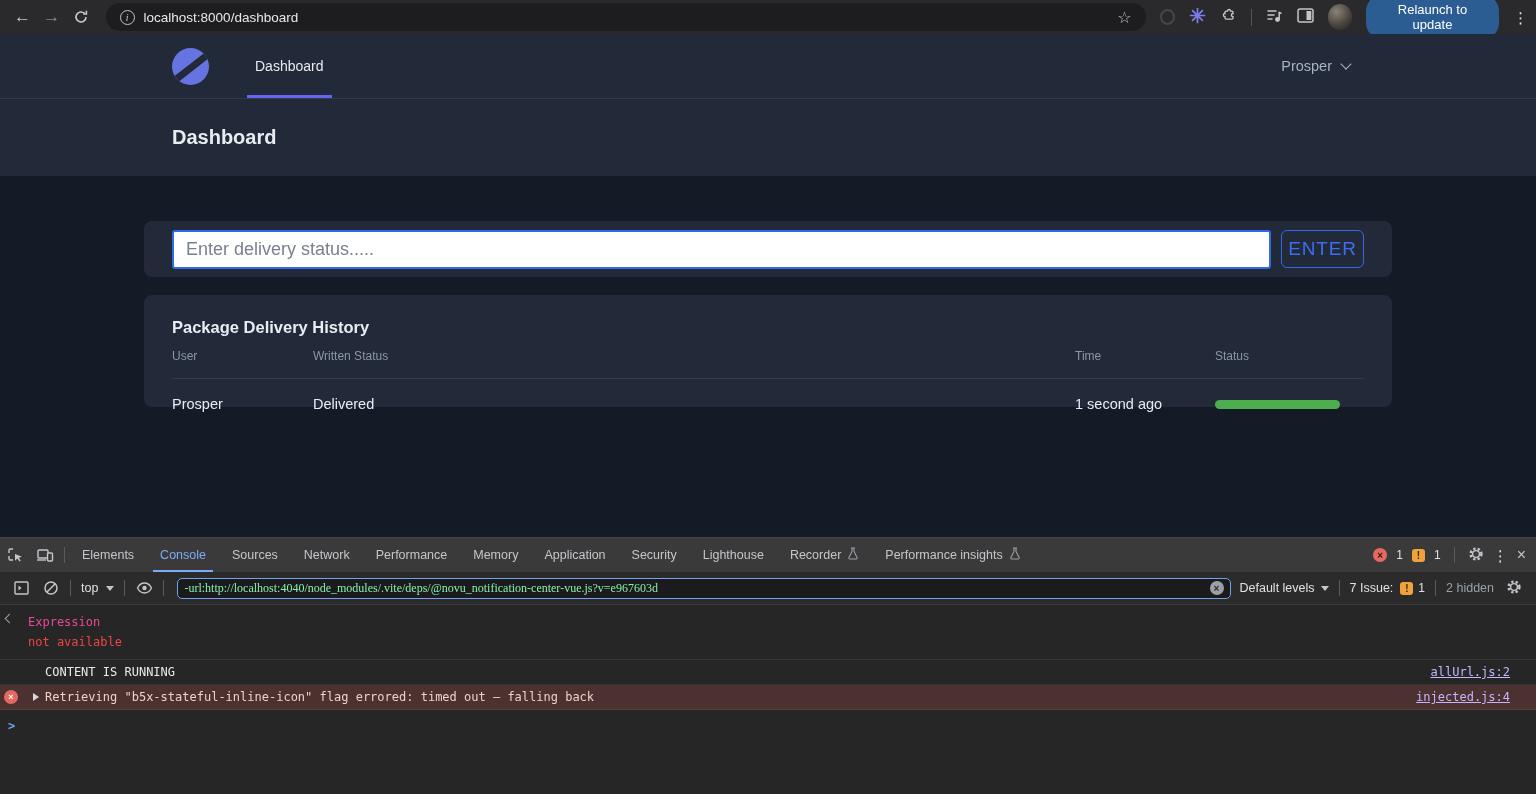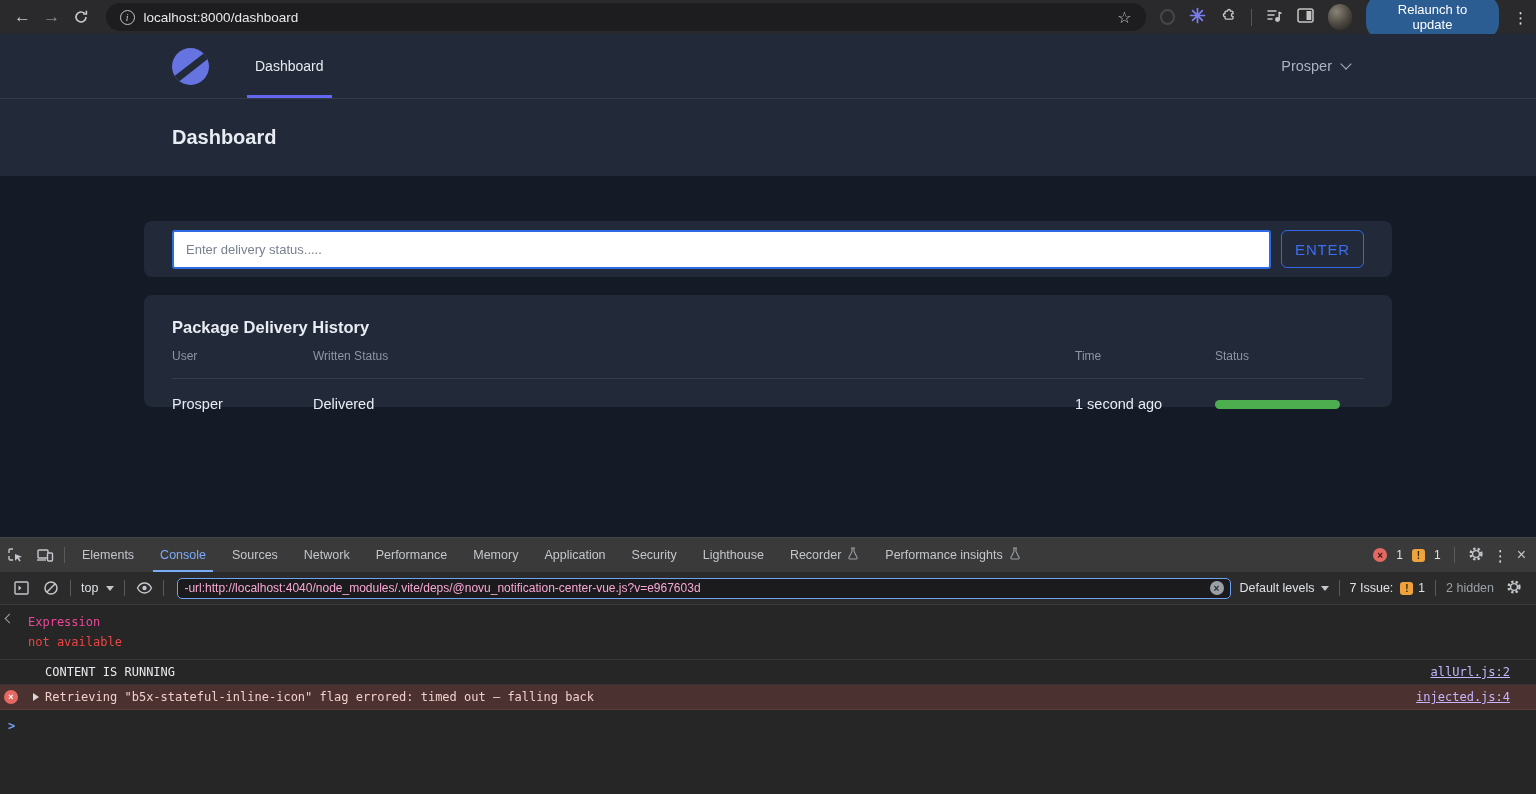--- a/index.html
+++ b/index.html
@@ -41,25 +41,25 @@
   .nav-user { margin-left:auto; margin-right:186px; display:flex; align-items:center; gap:10px;
               color:#aab3c2; font-size:14.5px; }
   .chev-down { width:8px; height:8px; border-right:1.6px solid #aab3c2; border-bottom:1.6px solid #aab3c2;
                transform:rotate(45deg); margin-top:-4px; }
   .page-head { height:77px; background:#222938; display:flex; align-items:center; padding-left:172px; }
   .page-title { color:#e8ecf3; font-size:20px; font-weight:700; }
   .page-body { flex:1; padding-top:45px; }
   .card { margin:0 144px; background:#222938; border-radius:8px; }
   .input-card { height:56px; display:flex; align-items:center; padding:0 28px; }
   .status-input { flex:1; height:39px; background:#fff; border:2px solid #2f6be4; border-radius:3px;
-                  font-size:13px; padding:2px 12px; color:#1c2330; outline:none;
+                  font-size:18px; padding:2px 12px; color:#1c2330; outline:none;
                   font-family:"Liberation Sans", sans-serif; }
   .status-input::placeholder { color:#79808e; }
   .enter-btn { width:83px; height:38px; margin-left:10px; background:transparent;
-               border:1px solid #3566e8; border-radius:6px; color:#3b6ef0; font-size:15px;
+               border:1px solid #3566e8; border-radius:6px; color:#3b6ef0; font-size:19px;
                letter-spacing:.8px; font-family:"Liberation Sans", sans-serif; }
   .table-card { margin-top:18px; height:112px; padding:0 28px; }
   .tbl-title { color:#e8ecf3; font-size:16.5px; font-weight:700; padding-top:23px; }
   .tgrid { display:grid; grid-template-columns:141px 762px 140px 1fr; align-items:center; }
   .t-head { margin-top:12px; padding-bottom:15px; border-bottom:1px solid #353d4c; }
   .t-head span { color:#8d96a5; font-size:12px; }
   .t-row { padding:17px 0; }
   .t-row span { color:#e8ecf3; font-size:14.5px; }
   .status-bar { width:125px; height:9px; border-radius:5px; }
 
@@ -79,22 +79,22 @@
              font-size:10px; font-weight:700; display:flex; align-items:center; justify-content:center; }
   .cnt { color:#dfe1e5; font-size:12px; }
   .dt-x { color:#c3c6cb; font-size:16px; }
 
   .dt-toolbar { height:32px; background:#2b2b2b; border-bottom:1px solid #3a3a3a;
                 display:flex; align-items:center; padding:16px 6px; color:#dfe1e5; font-size:12.5px; }
   .caret { width:0; height:0; border-left:4.5px solid transparent; border-right:4.5px solid transparent;
            border-top:5px solid #c3c6cb; margin-left:6px; }
   .dt-filter { flex:1; height:21px; margin:0 9px; background:#1b1b1d; border:1px solid #6ea3f2;
                border-radius:5px; display:flex; align-items:center; padding:0 6px; }
-  .dt-filter input { flex:1; background:transparent; border:none; outline:none; color:#f9a8d4;
-                     font-size:12px; font-family:Liberation Sans, sans-serif; }
+  .dt-filter input { flex:1; background:transparent; border:none; outline:none; color:#86efac;
+                     font-size:12px; font-family:Liberation Serif, serif; }
   .clear-x { width:14px; height:14px; border-radius:50%; background:#9aa0a6; color:#2b2b2b;
              font-size:10px; font-weight:700; display:flex; align-items:center; justify-content:center; }
   .muted { color:#9aa0a6; }
 
   .dt-console { flex:1; background:#262626; font-family:"DejaVu Sans Mono", monospace; font-size:12px;
                 display:flex; flex-direction:column; }
   .expr-block { padding:7px 0 7px 28px; border-bottom:1px solid #383838; position:relative; }
   .expr-chev { position:absolute; left:6px; top:10px; width:7px; height:7px;
                border-left:1.8px solid #9aa0a6; border-bottom:1.8px solid #9aa0a6; transform:rotate(45deg); }
   .expr-label { color:#ec4899; line-height:20px; }

